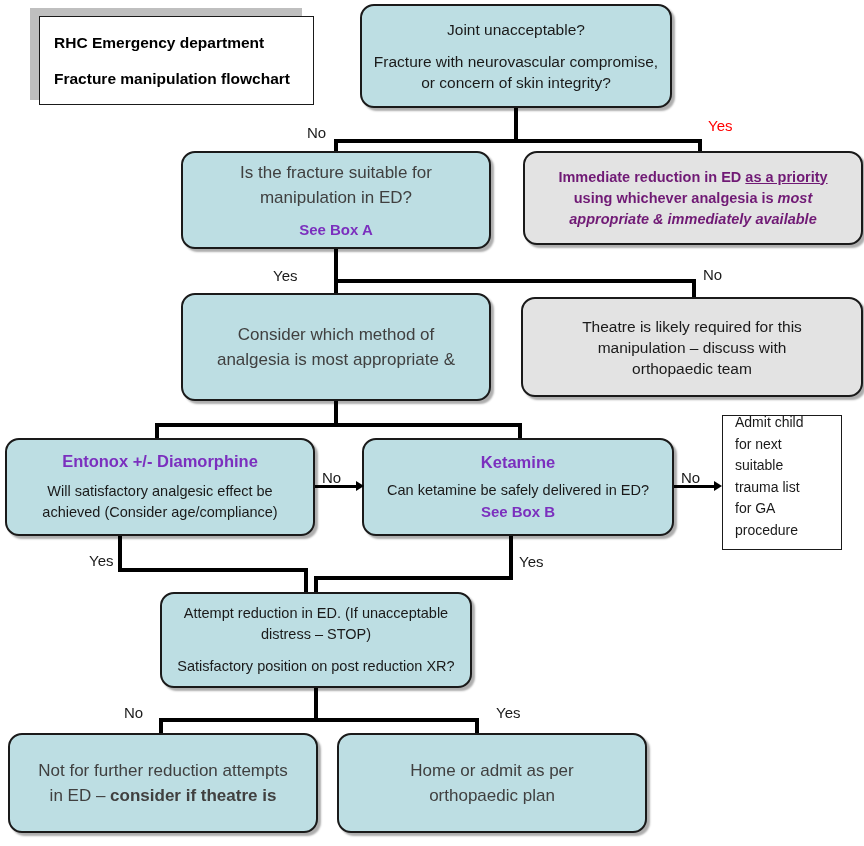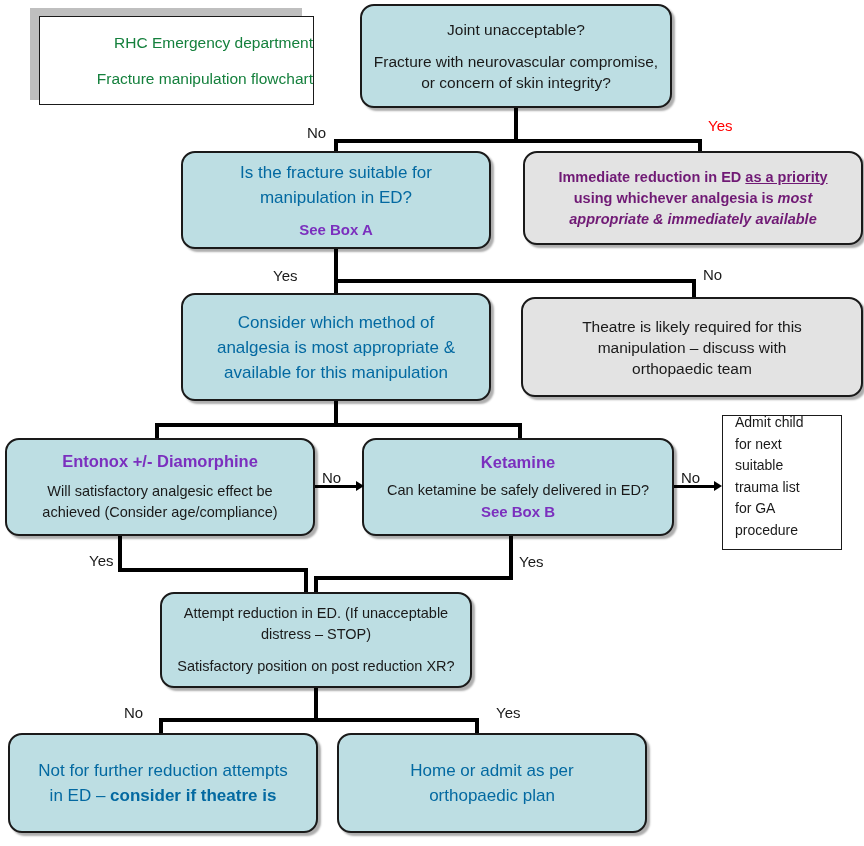--- a/index.html
+++ b/index.html
@@ -35,21 +35,21 @@
     display:flex;flex-direction:column;align-items:center;
     justify-content:center;text-align:center;
     padding:6px 10px;
     box-shadow:3px 3px 2px rgba(0,0,0,0.32);
   }
   .node.teal{background:#bddee3;}
   .node.grey{background:#e3e3e3;}
   .node .l{display:block;width:100%;}
 
   .t15{font-size:15.5px;line-height:21px;color:#1a1a1a;}
-  .t16{font-size:17px;line-height:25px;color:#0369a1;}
+  .t16{font-size:17px;line-height:25px;color:#404040;}
   .t14{font-size:14.5px;line-height:21px;color:#1a1a1a;}
   .gap{height:11px;}
 
   .purple{color:#7b2fbe;font-weight:bold;font-size:15px;line-height:21px;}
   .purple.big{font-size:16.5px;}
   .redtxt{color:#701a75;font-weight:bold;font-size:14.5px;line-height:21px;}
   .redtxt u{text-decoration:underline;}
   .redtxt i{font-style:italic;}
   .bold{font-weight:bold;}
 
@@ -58,21 +58,21 @@
     position:absolute;left:30px;top:8px;width:272px;height:92px;
     background:#bfbfbf;
   }
   #title-plate{
     position:absolute;left:39px;top:16px;width:275px;height:89px;
     background:#ffffff;border:1.5px solid #1a1a1a;box-sizing:border-box;
     display:flex;flex-direction:column;justify-content:center;
     padding-left:14px;
   }
   #title-plate span{
-    font-size:15.5px;font-weight:normal;color:#15803d;line-height:36px;text-align:right;
+    font-size:15.5px;font-weight:bold;color:#000000;line-height:36px;
   }
 
   
   .plainbox{
     position:absolute;box-sizing:border-box;background:#ffffff;
     border:1.5px solid #1a1a1a;border-radius:0;box-shadow:none;
     padding:8px 0 8px 12px;
     display:flex;flex-direction:column;justify-content:flex-end;
     text-align:left;align-items:flex-start;
   }
@@ -118,21 +118,20 @@
   <div class="ln vln" style="left:334px;top:249px;width:4px;height:32px;"></div>
   <div class="ln hln" style="left:334px;top:279px;width:362px;height:4px;"></div>
   <div class="ln vln" style="left:334px;top:279px;width:4px;height:18px;"></div>
   <div class="ln vln" style="left:692px;top:279px;width:4px;height:21px;"></div>
   <div class="elabel" style="left:273px;top:268px;">Yes</div>
   <div class="elabel" style="left:703px;top:267px;">No</div>
 
   <div class="node teal" style="left:181px;top:293px;width:310px;height:108px;">
     <span class="l t16">Consider which method of</span>
     <span class="l t16">analgesia is most appropriate &amp;</span>
-    <span class="l t16">available for this manipulation</span>
   </div>
 
   <div class="node grey" style="left:521px;top:297px;width:342px;height:100px;">
     <span class="l t15">Theatre is likely required for this</span>
     <span class="l t15">manipulation – discuss with</span>
     <span class="l t15">orthopaedic team</span>
   </div>
 
   <div class="ln vln" style="left:334px;top:401px;width:4px;height:26px;"></div>
   <div class="ln hln" style="left:155px;top:423px;width:367px;height:4px;"></div>

